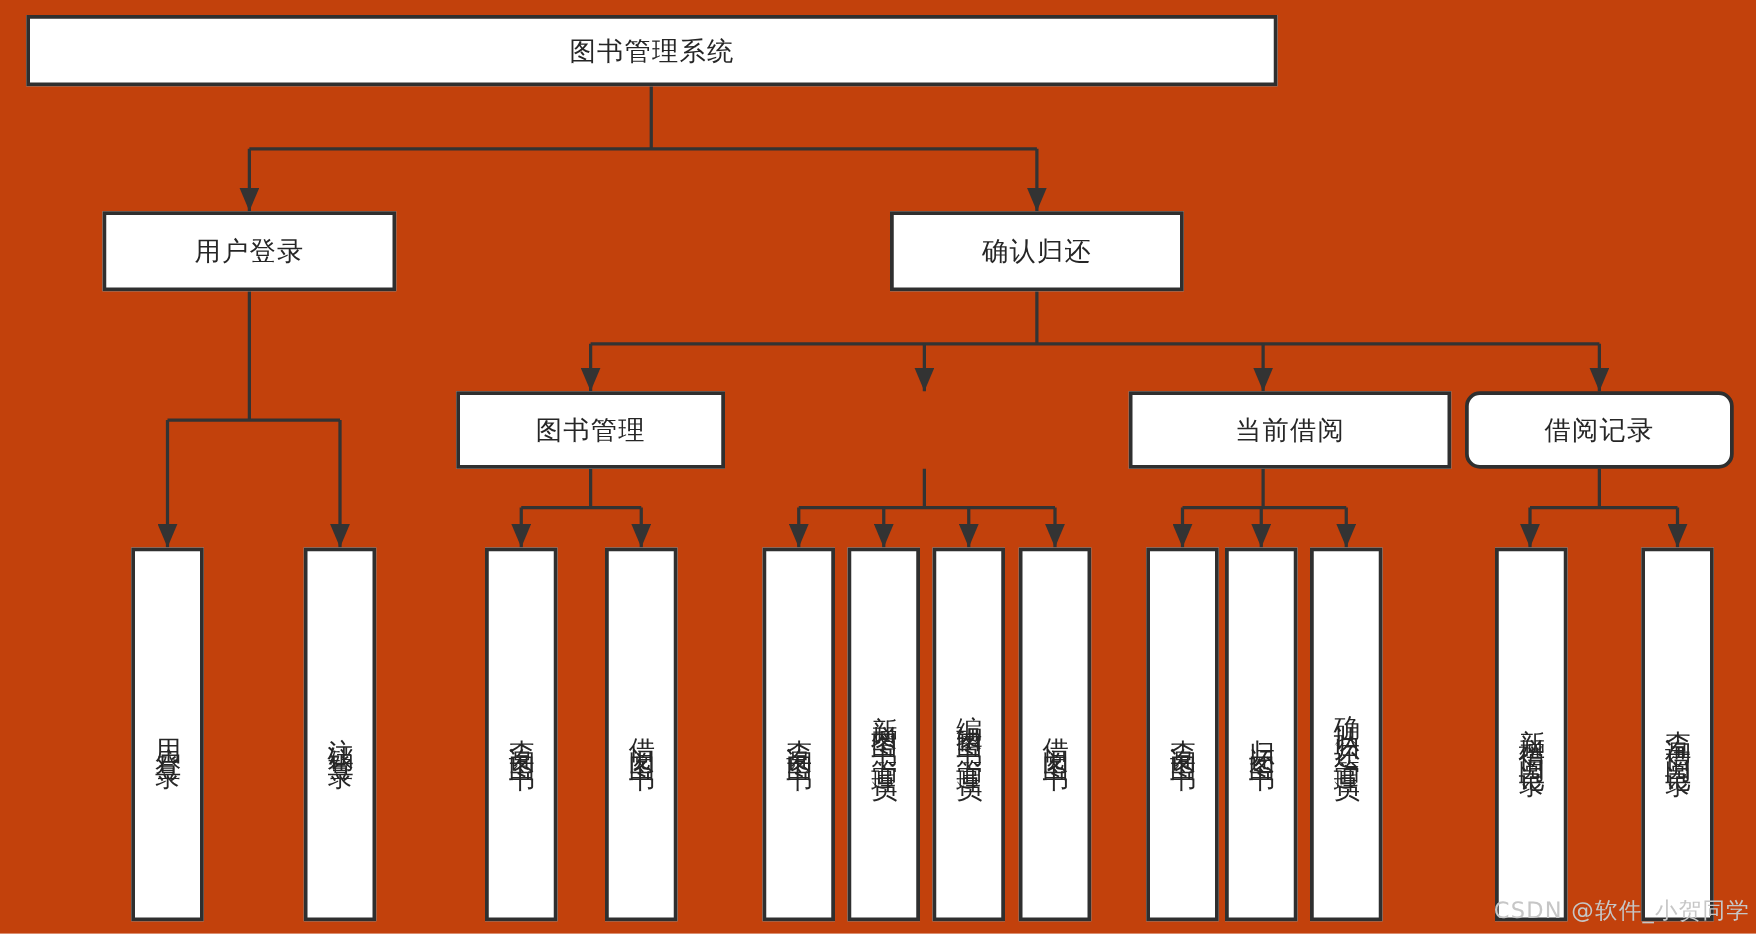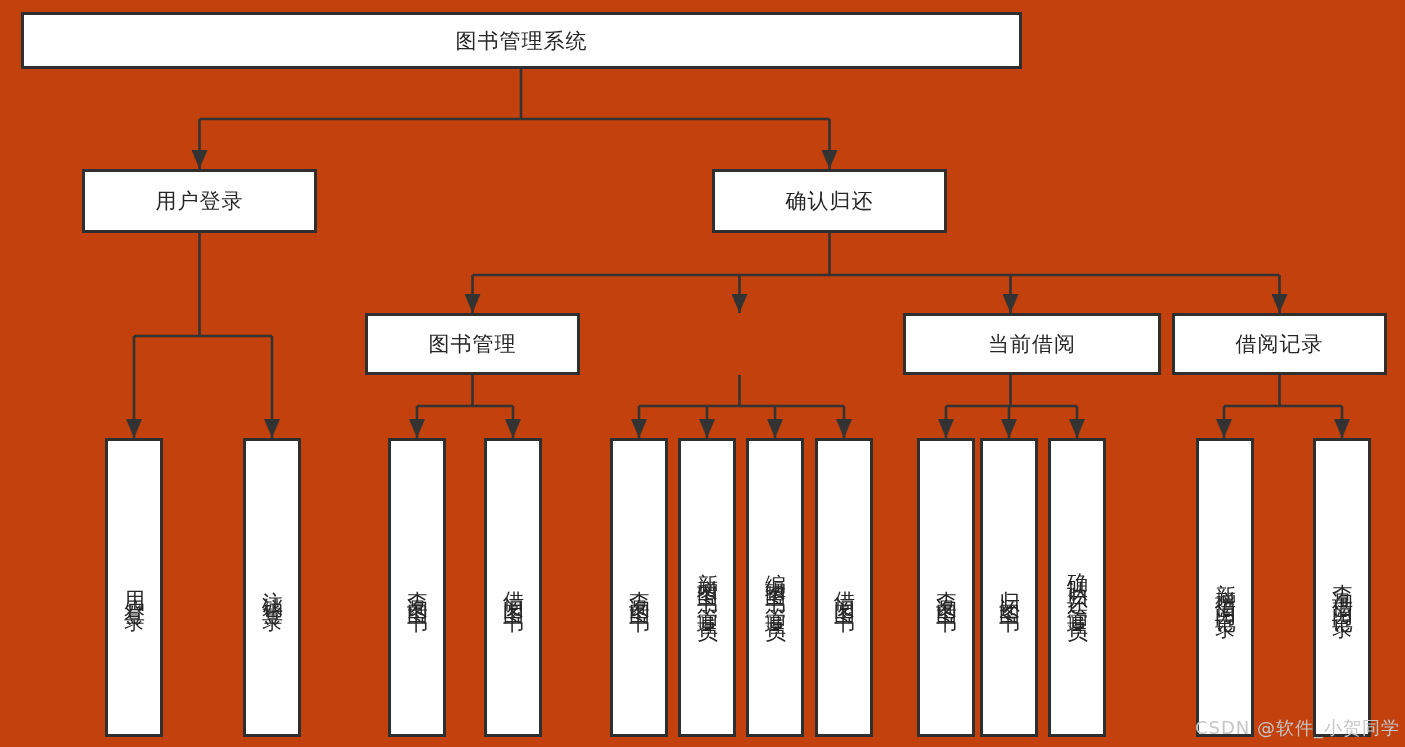--- a/index.html
+++ b/index.html
@@ -50,21 +50,21 @@
   }
   
   .n-root  { left: 21px;  top: 12px;  width: 1001px; height: 57px; }
   
   .n-l2-0  { left: 82px;  top: 169px; width: 235px; height: 64px; }
   .n-l2-1  { left: 712px; top: 169px; width: 235px; height: 64px; }
   
   .n-l3-0  { left: 365px;  top: 313px; width: 215px; height: 62px; }
   .n-l3-1  { left: 632px;  top: 313px; width: 215px; height: 62px; }
   .n-l3-2  { left: 903px;  top: 313px; width: 258px; height: 62px; }
-  .n-l3-3  { left: 1172px; top: 313px; width: 215px; height: 62px; }
+  .n-l3-3  { left: 1172px; top: 313px; width: 215px; height: 62px; border-radius: 12px; }
   
   .leaf { top: 438px; width: 58px; height: 299px; }
   .n-lf-0  { left: 105px; }
   .n-lf-1  { left: 243px; }
   .n-lf-2  { left: 388px; }
   .n-lf-3  { left: 484px; }
   .n-lf-4  { left: 610px; }
   .n-lf-5  { left: 678px; }
   .n-lf-6  { left: 746px; }
   .n-lf-7  { left: 815px; }

